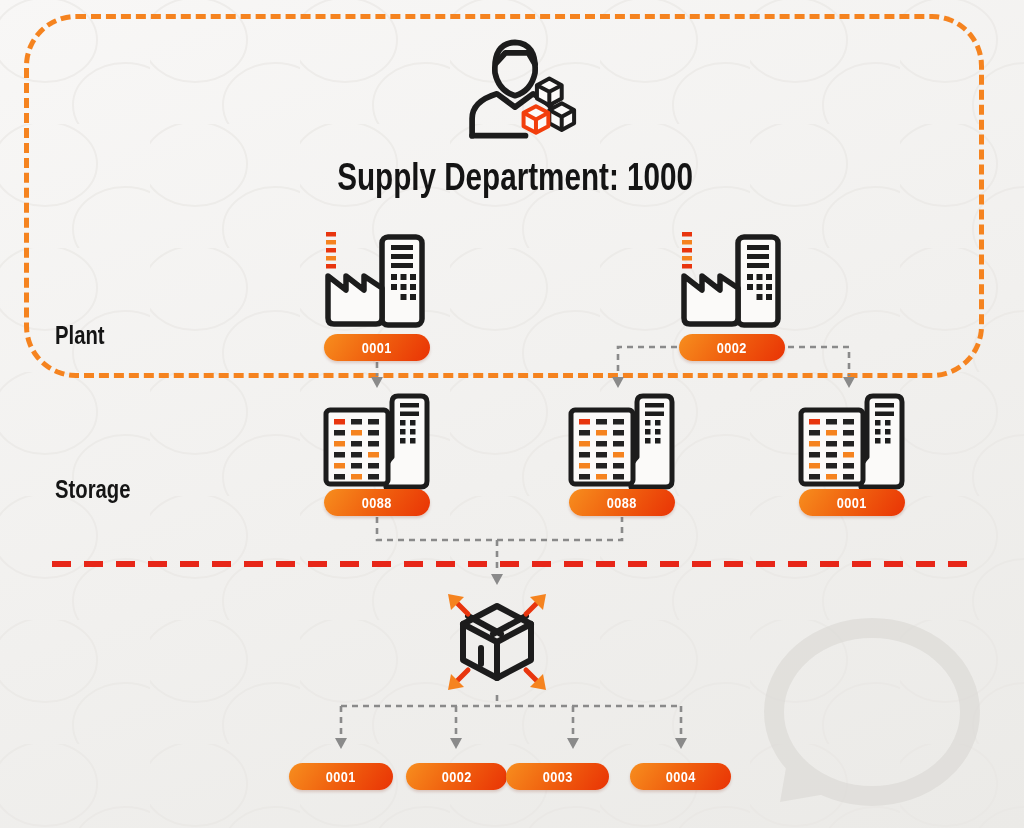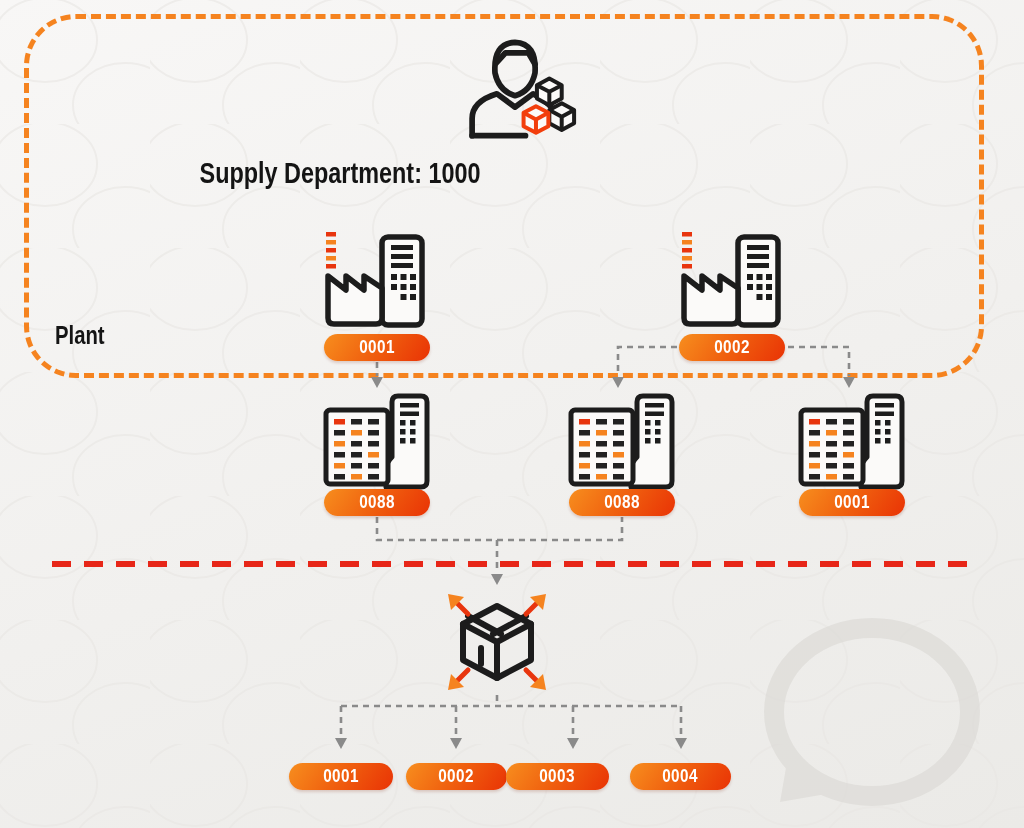--- a/index.html
+++ b/index.html
@@ -6,31 +6,31 @@
   body{font-family:"Liberation Sans","DejaVu Sans",sans-serif;}
   .canvas{position:relative;width:1024px;height:828px;overflow:hidden;
     background:linear-gradient(160deg,#f8f7f6 0%,#f1f0ee 55%,#ebeae7 100%);}
   .bg{position:absolute;left:0;top:0;z-index:0;}
   .supply-frame{position:absolute;left:24px;top:14px;width:950px;height:354px;
     border:5px dashed #F5831F;border-radius:52px;z-index:1;}
   .red-sep{position:absolute;left:52px;top:561px;width:920px;height:6px;z-index:1;
     background:repeating-linear-gradient(90deg,#E72618 0 19px,transparent 19px 32px);}
   .overlay{position:absolute;left:0;top:0;z-index:2;}
   .icon{position:absolute;z-index:3;}
-  .title{position:absolute;left:160px;top:156px;width:710px;z-index:3;
-    font-size:30px;font-weight:800;color:#141414;white-space:nowrap;}
+  .title{position:absolute;left:160px;top:156px;width:710px;text-align:center;z-index:3;
+    font-size:38px;font-weight:800;color:#141414;white-space:nowrap;}
   .row-label{position:absolute;left:55px;z-index:3;font-size:26px;font-weight:800;
     color:#151515;white-space:nowrap;}
   .cond{display:inline-block;transform:scaleX(0.78);transform-origin:center;}
   .cond-l{display:inline-block;transform:scaleX(0.78);transform-origin:left center;}
   .badge{position:absolute;height:27px;z-index:4;border-radius:14px;
     background:linear-gradient(125deg,#F78E1E 0%,#F0610F 48%,#E93305 100%);
     box-shadow:0 2px 3px rgba(120,30,0,0.18);
     display:flex;align-items:center;justify-content:center;
-    color:#ffffff;font-size:18px;font-weight:700;letter-spacing:0.5px;}
+    color:#ffffff;font-size:15px;font-weight:700;letter-spacing:0.5px;}
   .badge span{display:inline-block;transform:scaleX(0.85);transform-origin:center;}
 </style>
 </head>
 <body>
 
 <div class="canvas">
 
   <svg class="bg" width="1024" height="828">
     <defs>
       <pattern id="bub" width="150" height="124" patternUnits="userSpaceOnUse">
@@ -156,20 +156,23 @@
     </g>
   </svg>
 
   <div class="badge" style="left:324px;top:334px;width:106px">
     <span>0001</span>
     </div>
   <div class="badge" style="left:679px;top:334px;width:106px">
     <span>0002</span>
     </div>
 
+  <div class="row-label" style="top:474px">
+    <span class="cond-l">Storage</span>
+  </div>
 
   <svg class="icon" style="left:318px;top:390px" width="118" height="102" viewBox="0 0 118 102">
     <path d="M68,97 L68,79 Q68,73 74,67 L74,12 Q74,6 80,6 L103,6 Q109,6 109,12 L109,91 Q109,97 103,97 Z" fill="#fbfaf9" stroke="#1c1c1c" stroke-width="5" stroke-linejoin="round"></path>
     <g fill="#1c1c1c">
       <rect x="82" y="13" width="19" height="4.5"></rect>
         <rect x="82" y="21.5" width="19" height="4.5"></rect>
       <rect x="82" y="30" width="5.5" height="5.5"></rect>
         <rect x="92" y="30" width="5.5" height="5.5"></rect>
       <rect x="82" y="39" width="5.5" height="5.5"></rect>
         <rect x="92" y="39" width="5.5" height="5.5"></rect>

